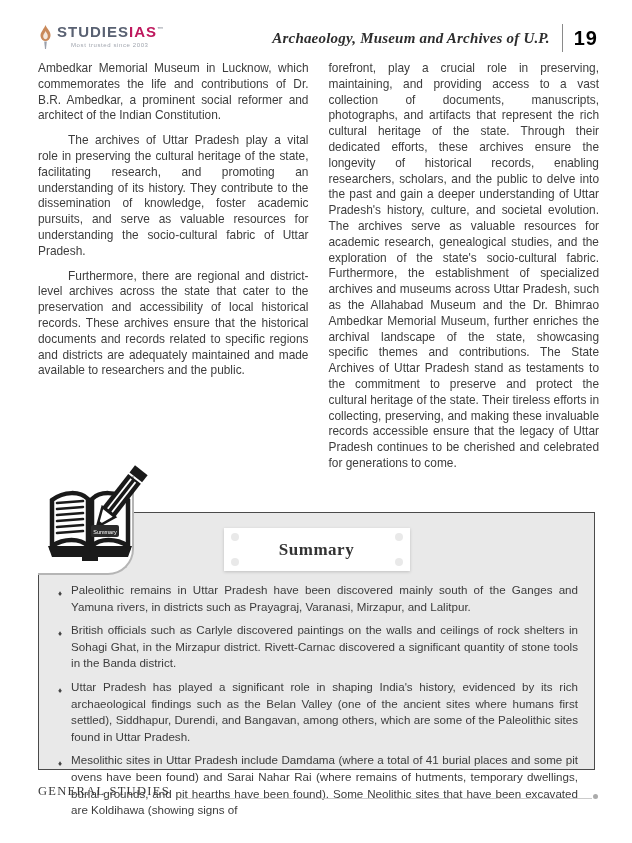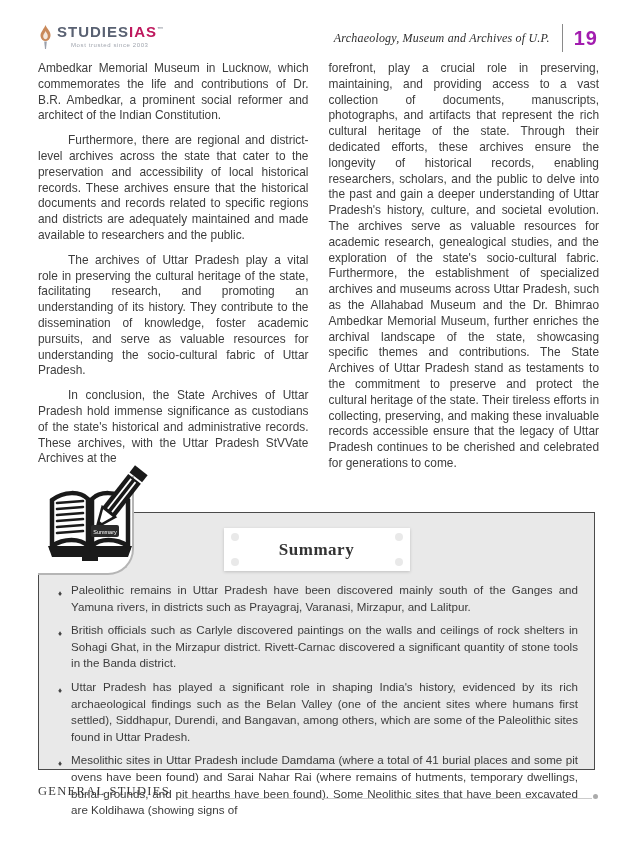--- a/index.html
+++ b/index.html
@@ -20,25 +20,25 @@
   }
   .logo { display: flex; align-items: flex-start; gap: 4px; }
   .logo svg { margin-top: 1px; }
   .logo-txt { line-height: 1; }
   .brand-line { font-size: 15px; letter-spacing: 1px; color: #596172; font-weight: 600; }
   .brand-line .ias { font-weight: 800; color: #be185d; }
   .brand-line sup { font-size: 6px; color: #8a8f9a; }
   .tagline { font-size: 6px; color: #a0a5ae; letter-spacing: .6px; margin-top: 3px; padding-left: 14px; }
   .hdr-right { display: flex; align-items: center; }
   .chap-title {
-    font-family: "Liberation Serif", serif; font-style: italic; font-weight: normal;
-    font-size: 12px; color: #2e2e2e; letter-spacing: .2px;
+    font-family: "Liberation Serif", serif; font-style: italic; font-weight: bold;
+    font-size: 15px; color: #2e2e2e; letter-spacing: .2px;
   }
   .hdr-div { width: 1px; height: 28px; background: #8a8a8a; margin: 0 11px 0 12px; }
-  .page-num { font-size: 20px; font-weight: bold; color: #a21caf; letter-spacing: 1px; }
+  .page-num { font-size: 20px; font-weight: bold; color: #000000; letter-spacing: 1px; }
 
   
   .cols {
     position: absolute; left: 38px; right: 33px; top: 61px;
     display: flex; gap: 20px; justify-content: space-between;
   }
   .col { flex: 1; }
   .col p {
     font-size: 11.9px; line-height: 15.8px;
     text-align: justify; text-indent: 30px;
@@ -124,23 +124,22 @@
     <div class="hdr-right">
       <div class="chap-title">Archaeology, Museum and Archives of U.P.</div>
       <div class="hdr-div"></div>
       <div class="page-num">19</div>
     </div>
   </div>
 
   <div class="cols">
     <div class="col">
       <p class="no-indent">Ambedkar Memorial Museum in Lucknow, which commemorates the life and contributions of Dr. B.R. Ambedkar, a prominent social reformer and architect of the Indian Constitution.</p>
+      <p>The archives of Uttar Pradesh play a vital role in preserving the cultural heritage of the state, facilitating research, and promoting an understanding of its history. They contribute to the dissemination of knowledge, foster academic pursuits, and serve as valuable resources for understanding the socio-cultural fabric of Uttar Pradesh.</p>
       <p>Furthermore, there are regional and district-level archives across the state that cater to the preservation and accessibility of local historical records. These archives ensure that the historical documents and records related to specific regions and districts are adequately maintained and made available to researchers and the public.</p>
-      <p>The archives of Uttar Pradesh play a vital role in preserving the cultural heritage of the state, facilitating research, and promoting an understanding of its history. They contribute to the dissemination of knowledge, foster academic pursuits, and serve as valuable resources for understanding the socio-cultural fabric of Uttar Pradesh.</p>
-      <p>In conclusion, the State Archives of Uttar Pradesh hold immense significance as custodians of the state's historical and administrative records. These archives, with the Uttar Pradesh StVVate Archives at the</p>
     </div>
     <div class="col">
       <p class="no-indent">forefront, play a crucial role in preserving, maintaining, and providing access to a vast collection of documents, manuscripts, photographs, and artifacts that represent the rich cultural heritage of the state. Through their dedicated efforts, these archives ensure the longevity of historical records, enabling researchers, scholars, and the public to delve into the past and gain a deeper understanding of Uttar Pradesh's history, culture, and societal evolution. The archives serve as valuable resources for academic research, genealogical studies, and the exploration of the state's socio-cultural fabric. Furthermore, the establishment of specialized archives and museums across Uttar Pradesh, such as the Allahabad Museum and the Dr. Bhimrao Ambedkar Memorial Museum, further enriches the archival landscape of the state, showcasing specific themes and contributions. The State Archives of Uttar Pradesh stand as testaments to the commitment to preserve and protect the cultural heritage of the state. Their tireless efforts in collecting, preserving, and making these invaluable records accessible ensure that the legacy of Uttar Pradesh continues to be cherished and celebrated for generations to come.</p>
     </div>
   </div>
 
   <div class="sum-box">
     <div class="ribbon">
       <span class="notch tl"></span>
       <span class="notch tr"></span>

